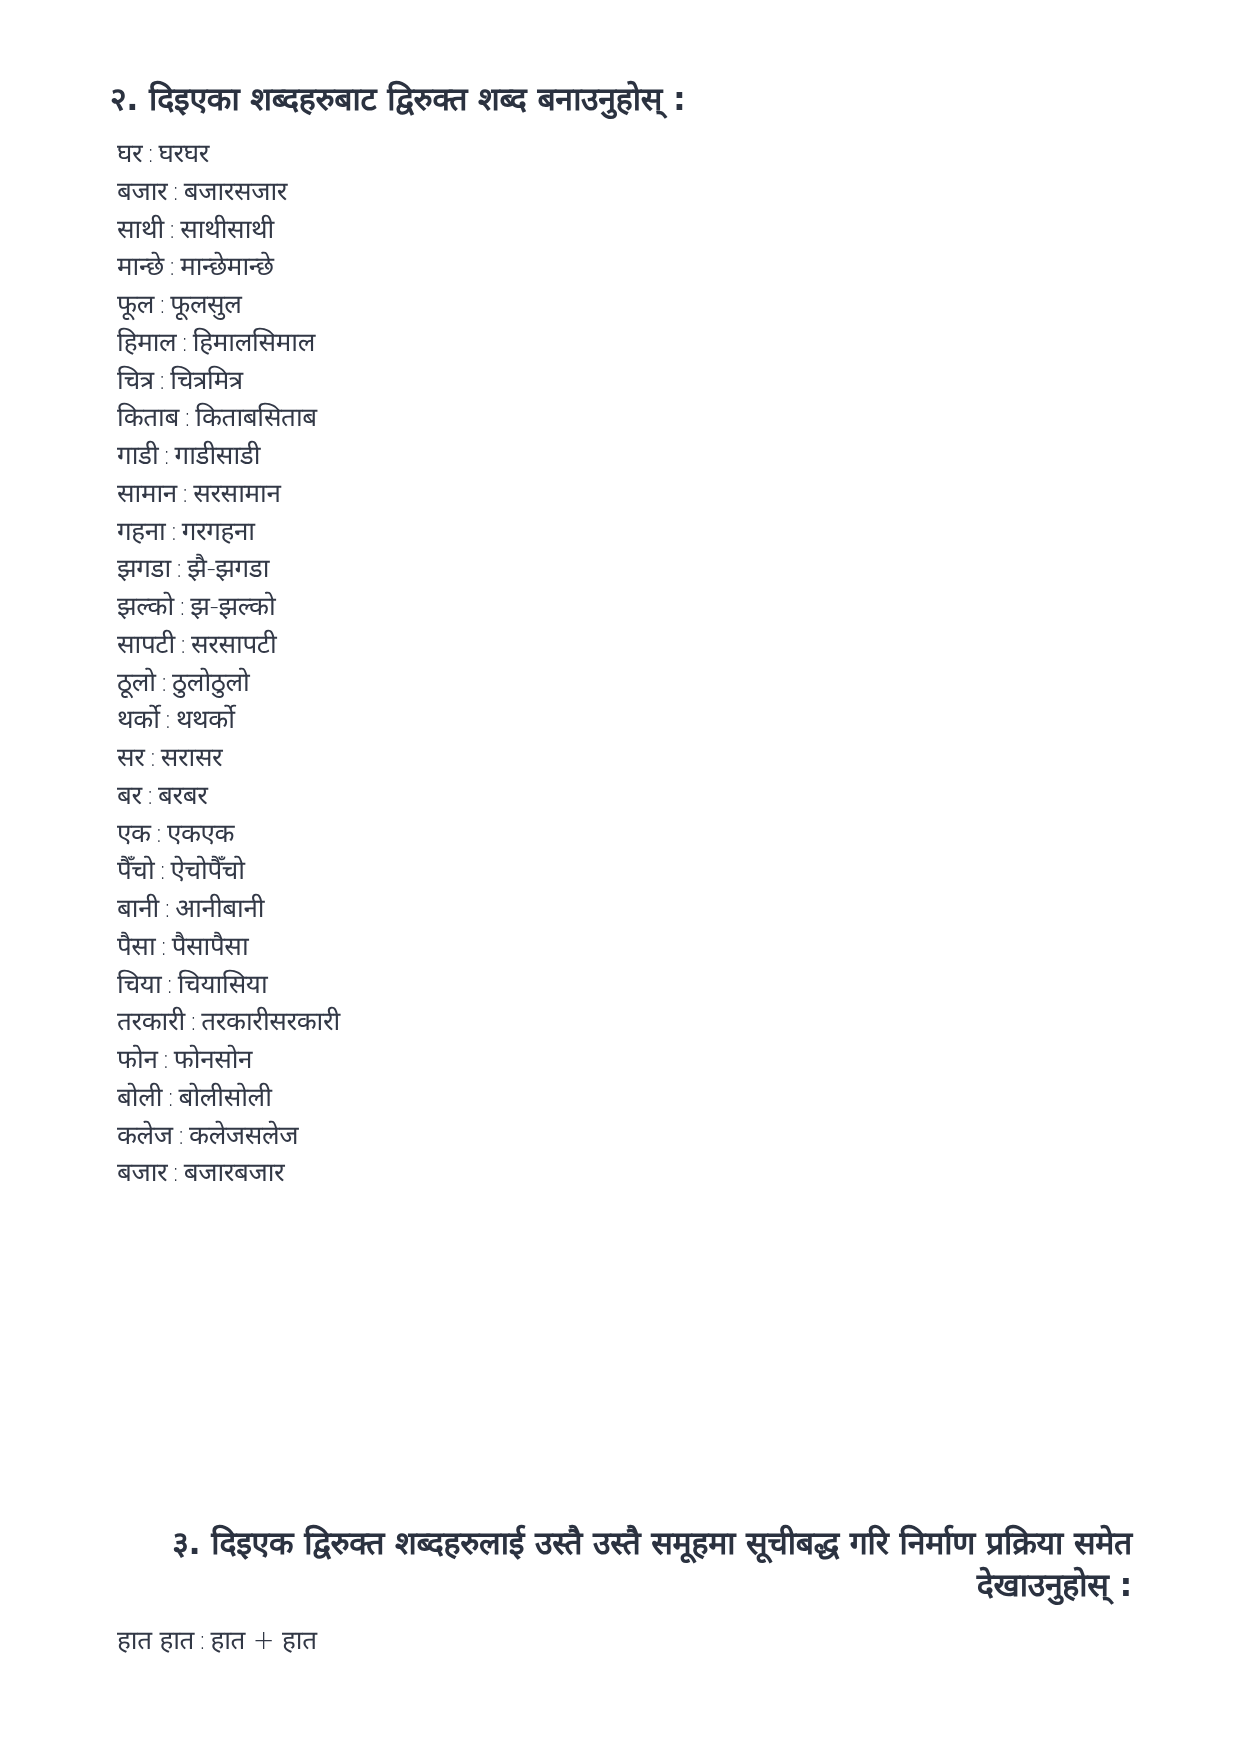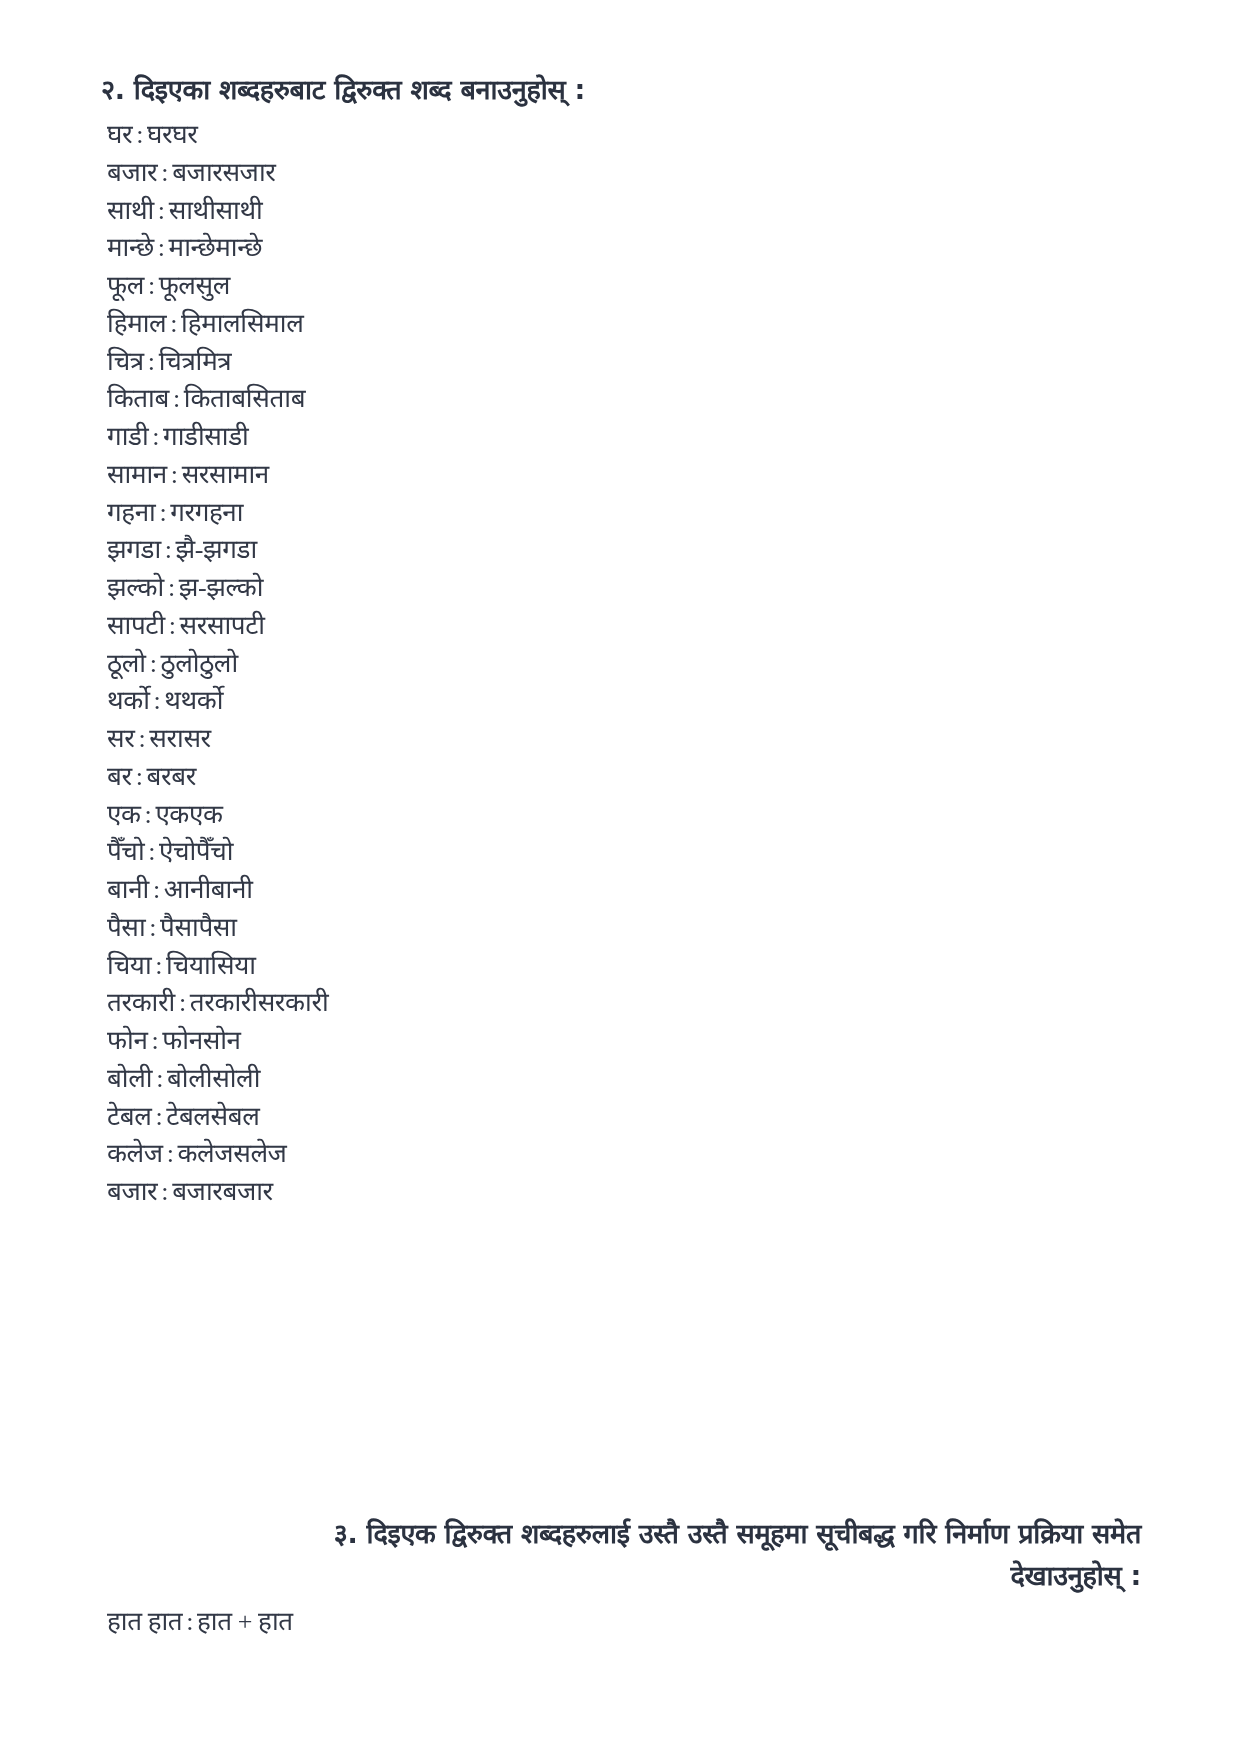--- a/index.html
+++ b/index.html
@@ -1,20 +1,20 @@
 <!DOCTYPE html>
 <html><head>
 <meta charset="utf-8">
 <style>
   html, body { margin: 0; padding: 0; background: #ffffff; }
   body { width: 1240px; height: 1755px; position: relative; overflow: hidden;
          font-family: "DejaVu Sans", "Liberation Sans", sans-serif; color: #2f3542; }
   .page { position: absolute; left: 101px; top: 70px; width: 1040px; }
-  .heading { font-size: 27px; font-weight: bold; line-height: 40px; margin: 0; color: #2b3240; letter-spacing: -0.3px; }
-  .list { margin: 6px; padding: 0; list-style: none; font-family: Liberation Serif, serif; }
+  .heading { font-size: 32px; font-weight: bold; line-height: 40px; margin: 9px; color: #2b3240; letter-spacing: -0.3px; }
+  .list { margin: 16px; padding: 0; list-style: none; }
   .item { font-size: 26px; line-height: 37.75px; white-space: nowrap; color: #323846; font-weight: 300; letter-spacing: -0.4px; }
   .item .sep { padding: 0 4px; }
   .section2 { position: absolute; left: 101px; top: 1513px; width: 1040px; }
   .section2 .heading { line-height: 42px; text-align: right; }
 </style>
 </head>
 <body>
 
 <div class="page">
   <h2 class="heading">२. दिइएका शब्दहरुबाट द्विरुक्त शब्द बनाउनुहोस् :</h2>
@@ -38,21 +38,20 @@
       <li class="item"><span>सर</span><span class="sep">:</span><span>सरासर</span></li>
       <li class="item"><span>बर</span><span class="sep">:</span><span>बरबर</span></li>
       <li class="item"><span>एक</span><span class="sep">:</span><span>एकएक</span></li>
       <li class="item"><span>पैँचो</span><span class="sep">:</span><span>ऐचोपैँचो</span></li>
       <li class="item"><span>बानी</span><span class="sep">:</span><span>आनीबानी</span></li>
       <li class="item"><span>पैसा</span><span class="sep">:</span><span>पैसापैसा</span></li>
       <li class="item"><span>चिया</span><span class="sep">:</span><span>चियासिया</span></li>
       <li class="item"><span>तरकारी</span><span class="sep">:</span><span>तरकारीसरकारी</span></li>
       <li class="item"><span>फोन</span><span class="sep">:</span><span>फोनसोन</span></li>
       <li class="item"><span>बोली</span><span class="sep">:</span><span>बोलीसोली</span></li>
-      <li class="item"><span>टेबल</span><span class="sep">:</span><span>टेबलसेबल</span></li>
       <li class="item"><span>कलेज</span><span class="sep">:</span><span>कलेजसलेज</span></li>
       <li class="item"><span>बजार</span><span class="sep">:</span><span>बजारबजार</span></li>
     </ul>
 </div>
 
 <div class="section2">
   <h2 class="heading">
     <span>३. दिइएक द्विरुक्त शब्दहरुलाई उस्तै उस्तै समूहमा सूचीबद्ध गरि निर्माण प्रक्रिया समेत</span><br>
     <span>देखाउनुहोस् :</span>
   </h2>

